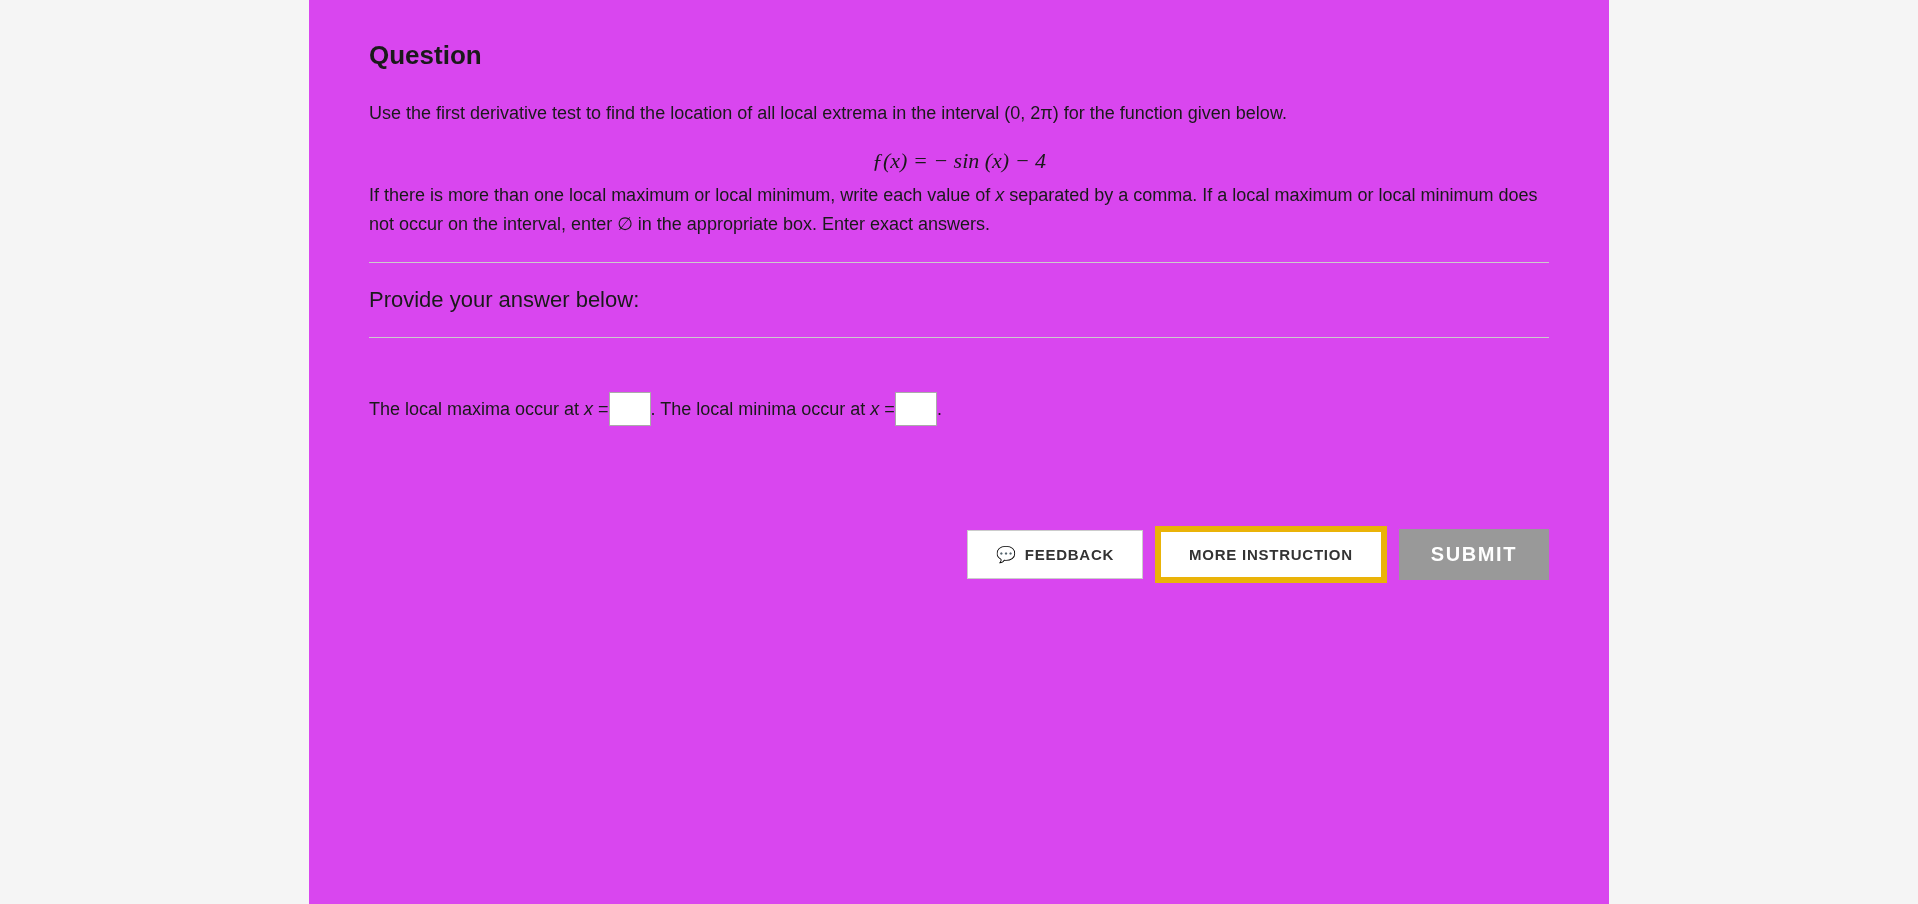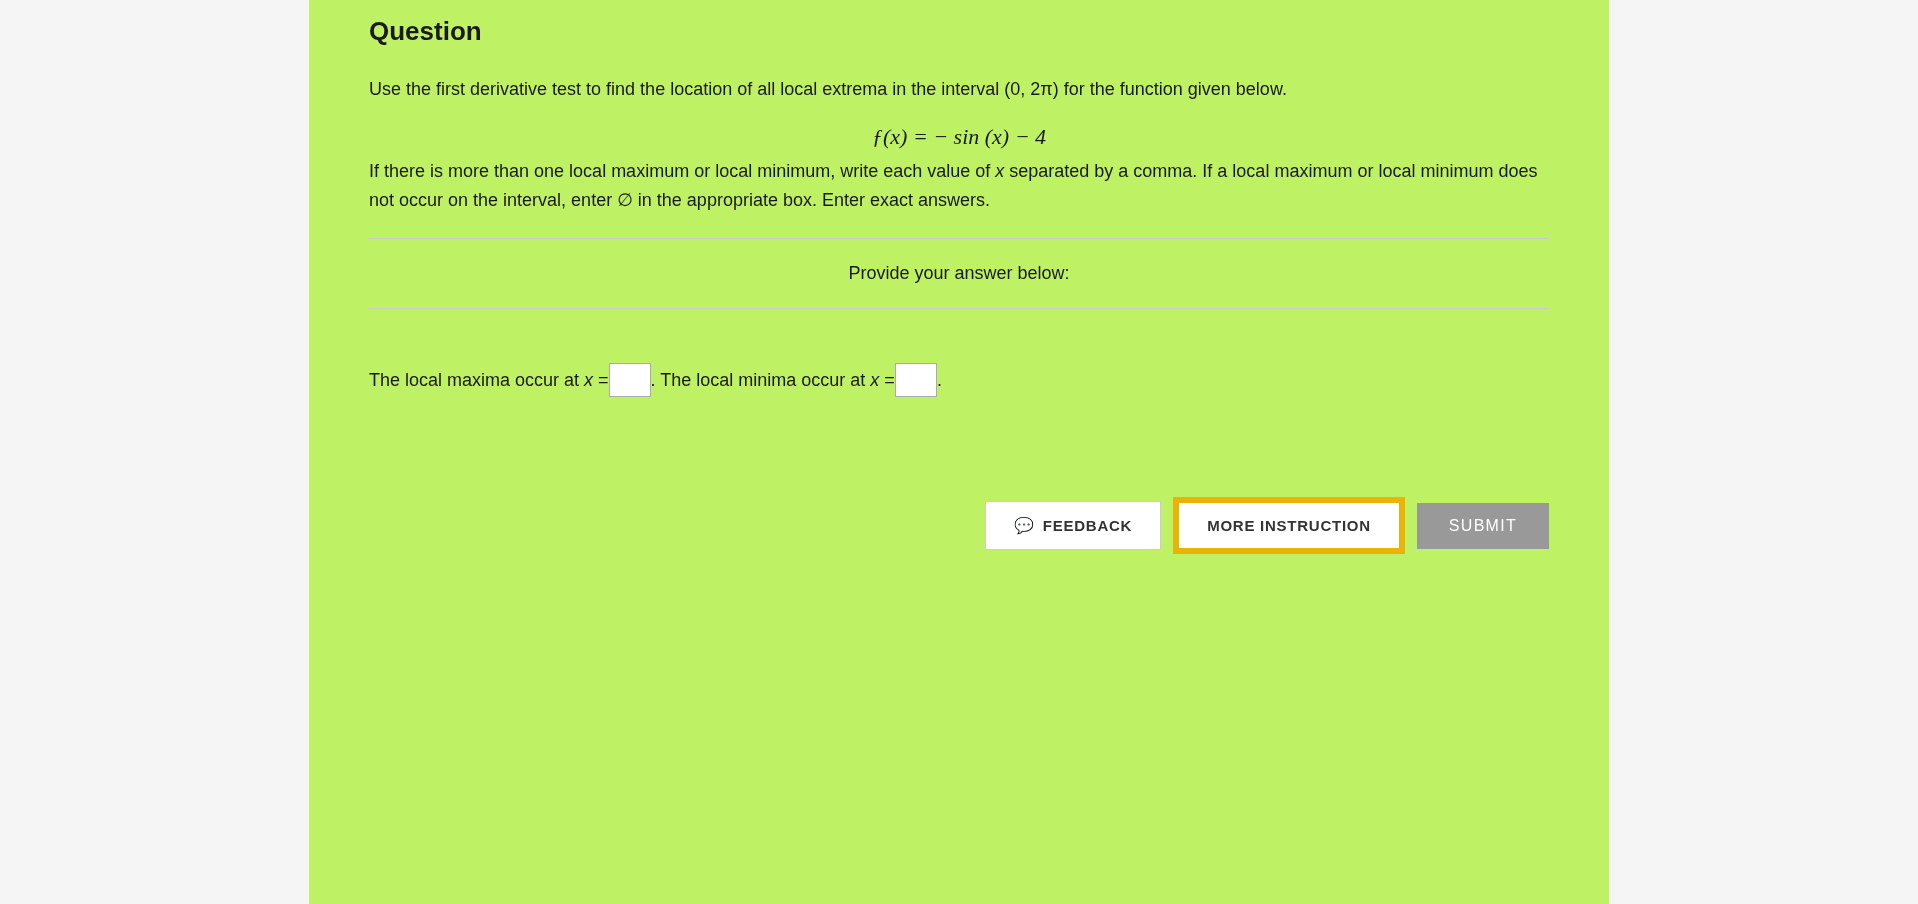--- a/index.html
+++ b/index.html
@@ -13,25 +13,25 @@
       font-family: Georgia, 'Times New Roman', serif;
       font-size: 18px;
       color: #1a1a1a;
       min-height: 904px;
       display: flex;
       align-items: flex-start;
       justify-content: center;
     }
 
     .page-container {
-      background: #bef264;
+      background: #d946ef;
       width: 1300px;
       max-width: 100%;
       min-height: 904px;
-      padding: 16px 60px 60px 60px;
+      padding: 40px 60px 60px 60px;
     }
 
     .question-title {
       font-family: Arial, Helvetica, sans-serif;
       font-size: 26px;
       font-weight: bold;
       margin-bottom: 28px;
       color: #1a1a1a;
     }
 
@@ -60,24 +60,23 @@
     }
 
     .divider {
       border: none;
       border-top: 1px solid #cccccc;
       margin: 24px 0;
     }
 
     .provide-answer {
       font-family: Arial, Helvetica, sans-serif;
-      font-size: 18px;
+      font-size: 22px;
       margin-bottom: 24px;
       color: #1a1a1a;
-      text-align: center;
     }
 
     .answer-section {
       padding: 30px 0 60px 0;
     }
 
     .answer-row {
       display: flex;
       align-items: center;
       font-family: Arial, Helvetica, sans-serif;
@@ -131,22 +130,22 @@
       cursor: pointer;
       letter-spacing: 0.05em;
       text-transform: uppercase;
     }
 
     .btn-submit {
       padding: 14px 32px;
       border: none;
       background: #999999;
       font-family: Arial, Helvetica, sans-serif;
-      font-size: 16px;
-      font-weight: normal;
+      font-size: 20px;
+      font-weight: bold;
       color: #ffffff;
       cursor: pointer;
       letter-spacing: 0.08em;
       text-transform: uppercase;
     }
 
     .feedback-icon {
       font-size: 16px;
     }
 

